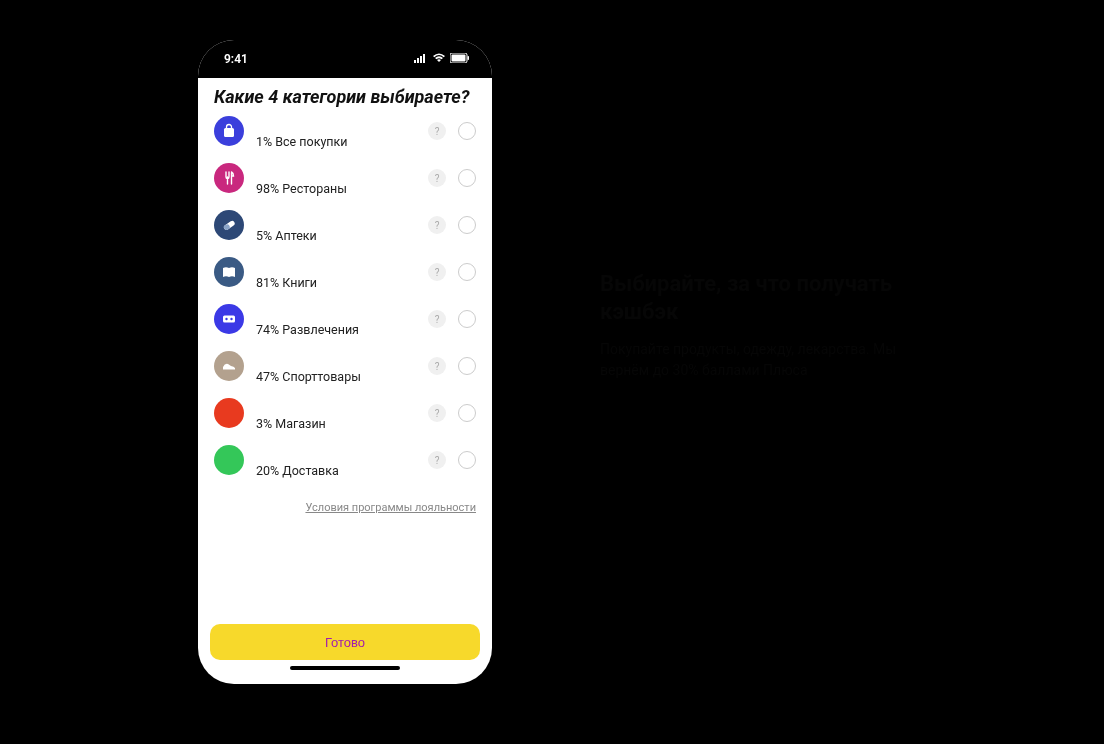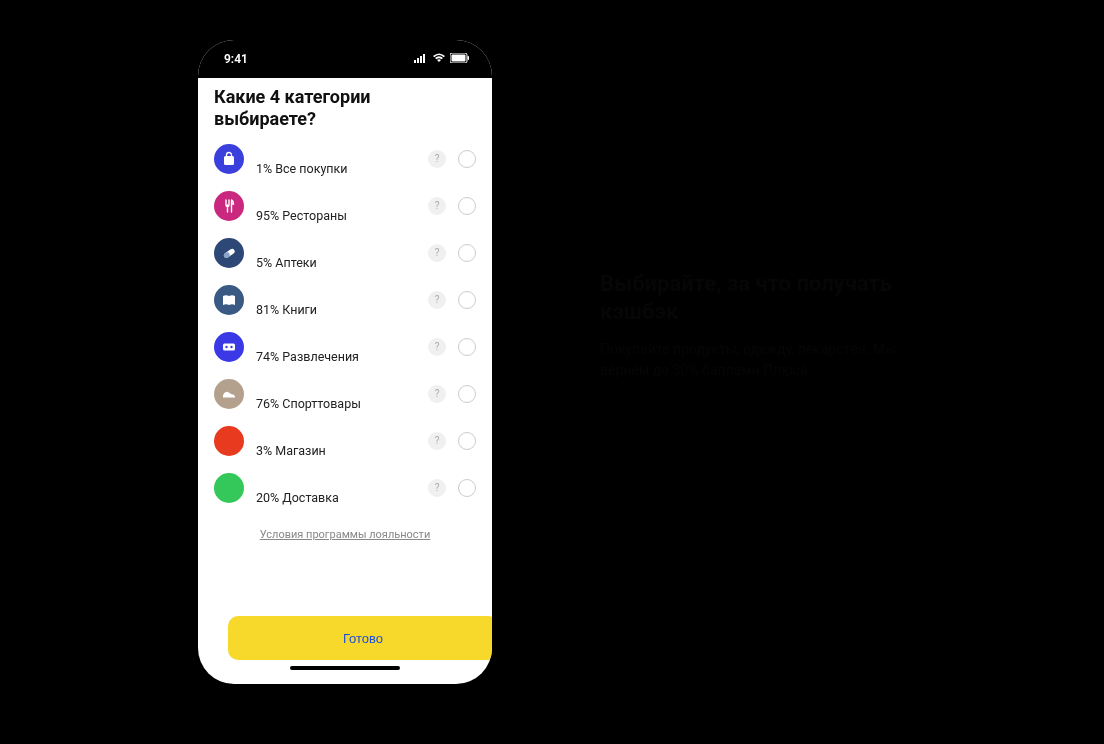--- a/index.html
+++ b/index.html
@@ -74,21 +74,21 @@
   .content {
     flex: 1;
     padding: 8px 16px 0;
     overflow-y: auto;
   }
   .title {
     font-size: 18px;
     font-weight: 700;
     line-height: 1.2;
     color: #111;
-    margin-bottom: 6px;
+    font-style: italic;
   }
   .subtitle {
     font-size: 11px;
     color: #9b9b9b;
     margin-bottom: 14px;
   }
 
   .cat-item {
     display: flex;
     align-items: center;
@@ -126,44 +126,43 @@
   }
   .radio {
     width: 18px;
     height: 18px;
     border: 1.5px solid #ccc;
     border-radius: 50%;
     flex-shrink: 0;
   }
 
   .terms {
-    text-align: center;
+    text-align: right;
     margin: 12px 0 10px;
   }
   .terms-link {
     font-size: 11px;
     color: #888;
     text-decoration: underline;
     cursor: pointer;
   }
 
   .footer {
     padding: 0 12px 14px;
   }
   .done-btn {
     width: 100%;
-    height: 44px;
+    height: 36px;
     background: #f7d92b;
     border: none;
     border-radius: 10px;
     font-size: 13px;
     font-weight: 500;
-    color: #1d4ed8;
+    color: #a21caf;
     cursor: pointer;
-    margin-left: 18px;
   }
   .home-indicator {
     width: 110px;
     height: 4px;
     background: #000;
     border-radius: 4px;
     margin: 6px auto 0;
   }
 
   
@@ -235,21 +234,21 @@
             <div class="help">?</div>
             <div class="radio"></div>
           </div>
           <div class="cat-item">
             <div class="cat-icon" style="background: rgb(201, 40, 126);">
               <svg viewBox="0 0 16 16">
                 <path d="M5 2 v5 a1.5 1.5 0 0 0 3 0 V2 M6.5 7 v7" stroke="#fff" stroke-width="1.4" fill="none" stroke-linecap="round"></path>
                 <path d="M10.5 2 v12 M10.5 2 q2 1 2 4 h-2" stroke="#fff" stroke-width="1.4" fill="none" stroke-linecap="round"></path>
               </svg>
             </div>
-            <div class="cat-label">95% Рестораны</div>
+            <div class="cat-label">98% Рестораны</div>
             <div class="help">?</div>
             <div class="radio"></div>
           </div>
           <div class="cat-item">
             <div class="cat-icon" style="background: rgb(45, 72, 118);">
               <svg viewBox="0 0 16 16">
                 <rect x="2" y="6" width="12" height="5" rx="2.5" fill="#fff" transform="rotate(-35 8 8)"></rect>
                 <rect x="2" y="6" width="6" height="5" rx="2.5" fill="#89a3c8" transform="rotate(-35 8 8)"></rect>
               </svg>
             </div>
@@ -278,21 +277,21 @@
             <div class="cat-label">74% Развлечения</div>
             <div class="help">?</div>
             <div class="radio"></div>
           </div>
           <div class="cat-item">
             <div class="cat-icon" style="background: rgb(179, 161, 142);">
               <svg viewBox="0 0 16 16">
                 <path d="M2 9 Q4 5 7 6 L10 8 Q13 8.5 14 10 L14 11.5 L2 11.5 Z" fill="#fff"></path>
               </svg>
             </div>
-            <div class="cat-label">76% Спорттовары</div>
+            <div class="cat-label">47% Спорттовары</div>
             <div class="help">?</div>
             <div class="radio"></div>
           </div>
           <div class="cat-item">
             <div class="cat-icon" style="background: rgb(232, 58, 31);"></div>
             <div class="cat-label">3% Магазин</div>
             <div class="help">?</div>
             <div class="radio"></div>
           </div>
           <div class="cat-item">

